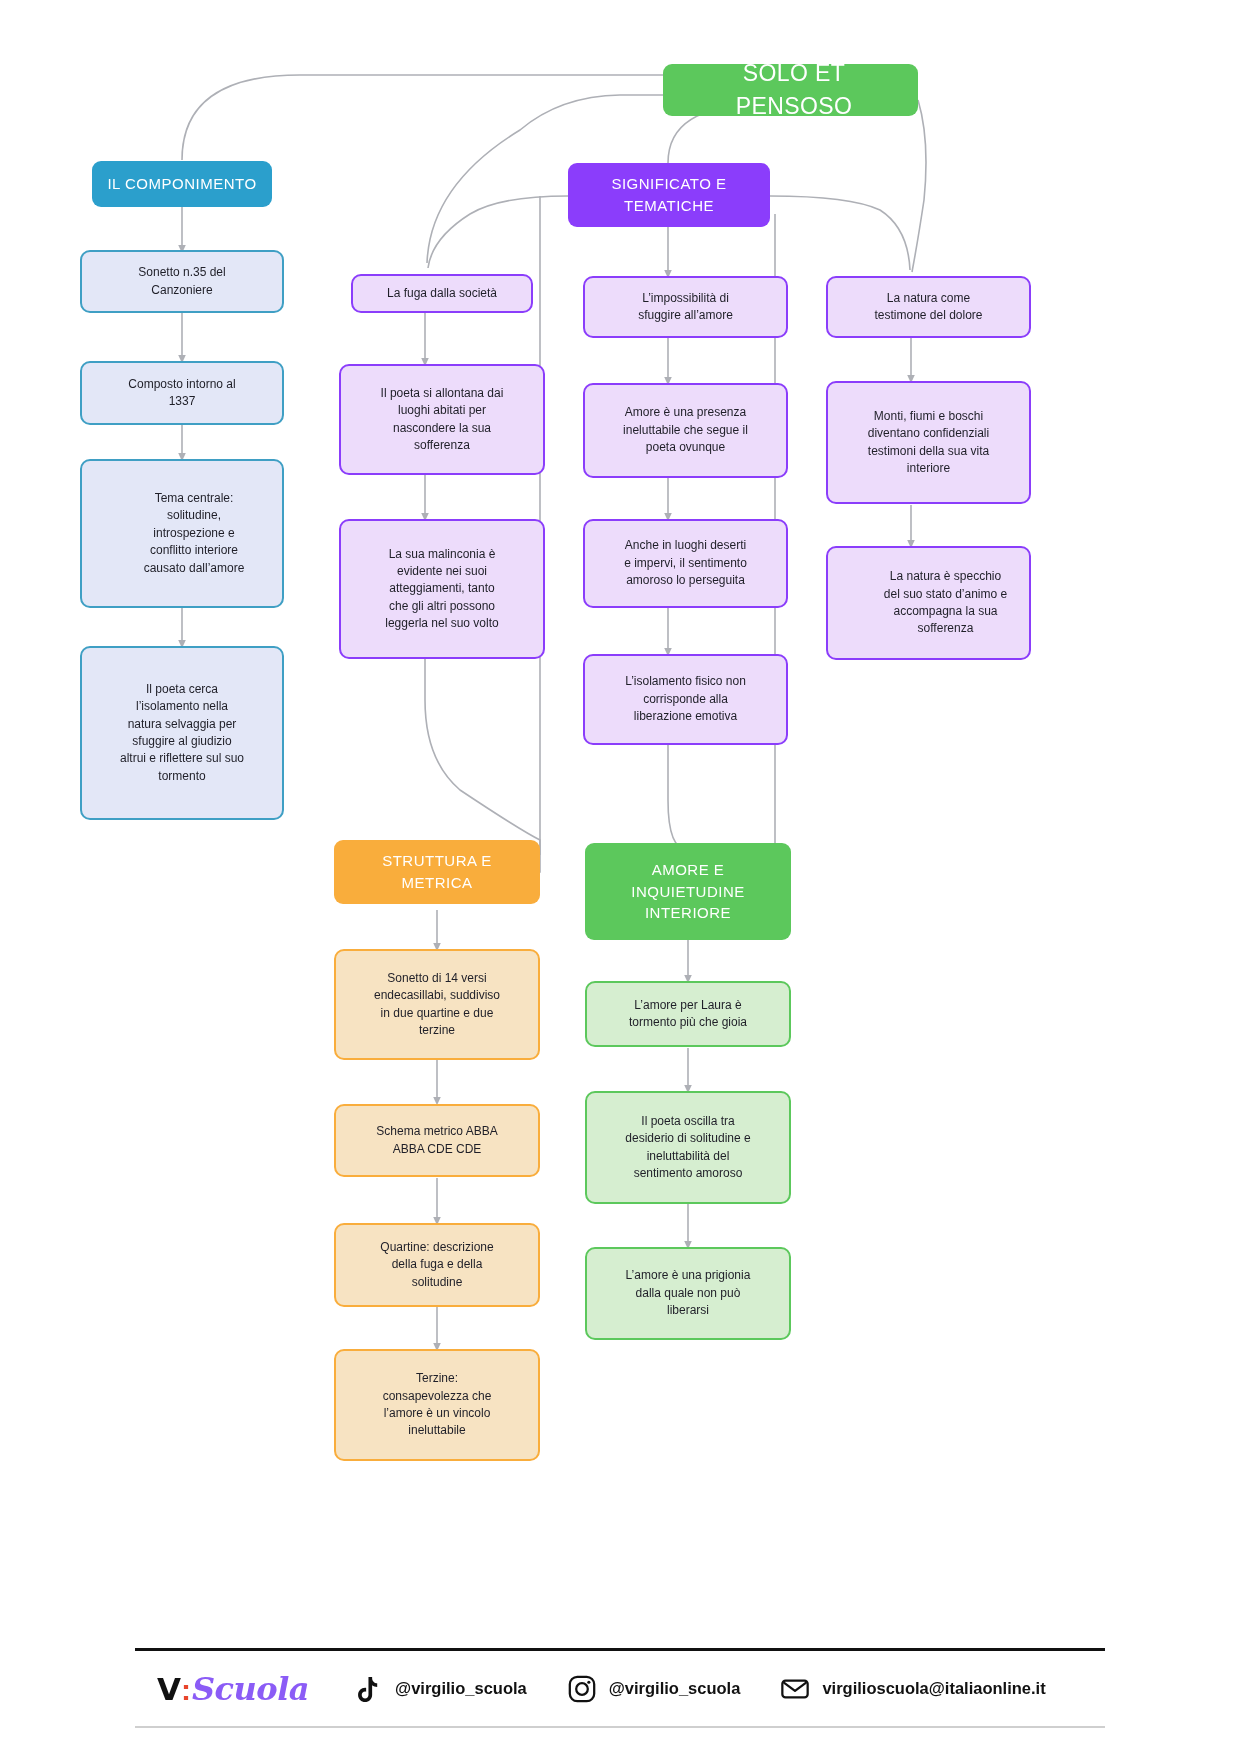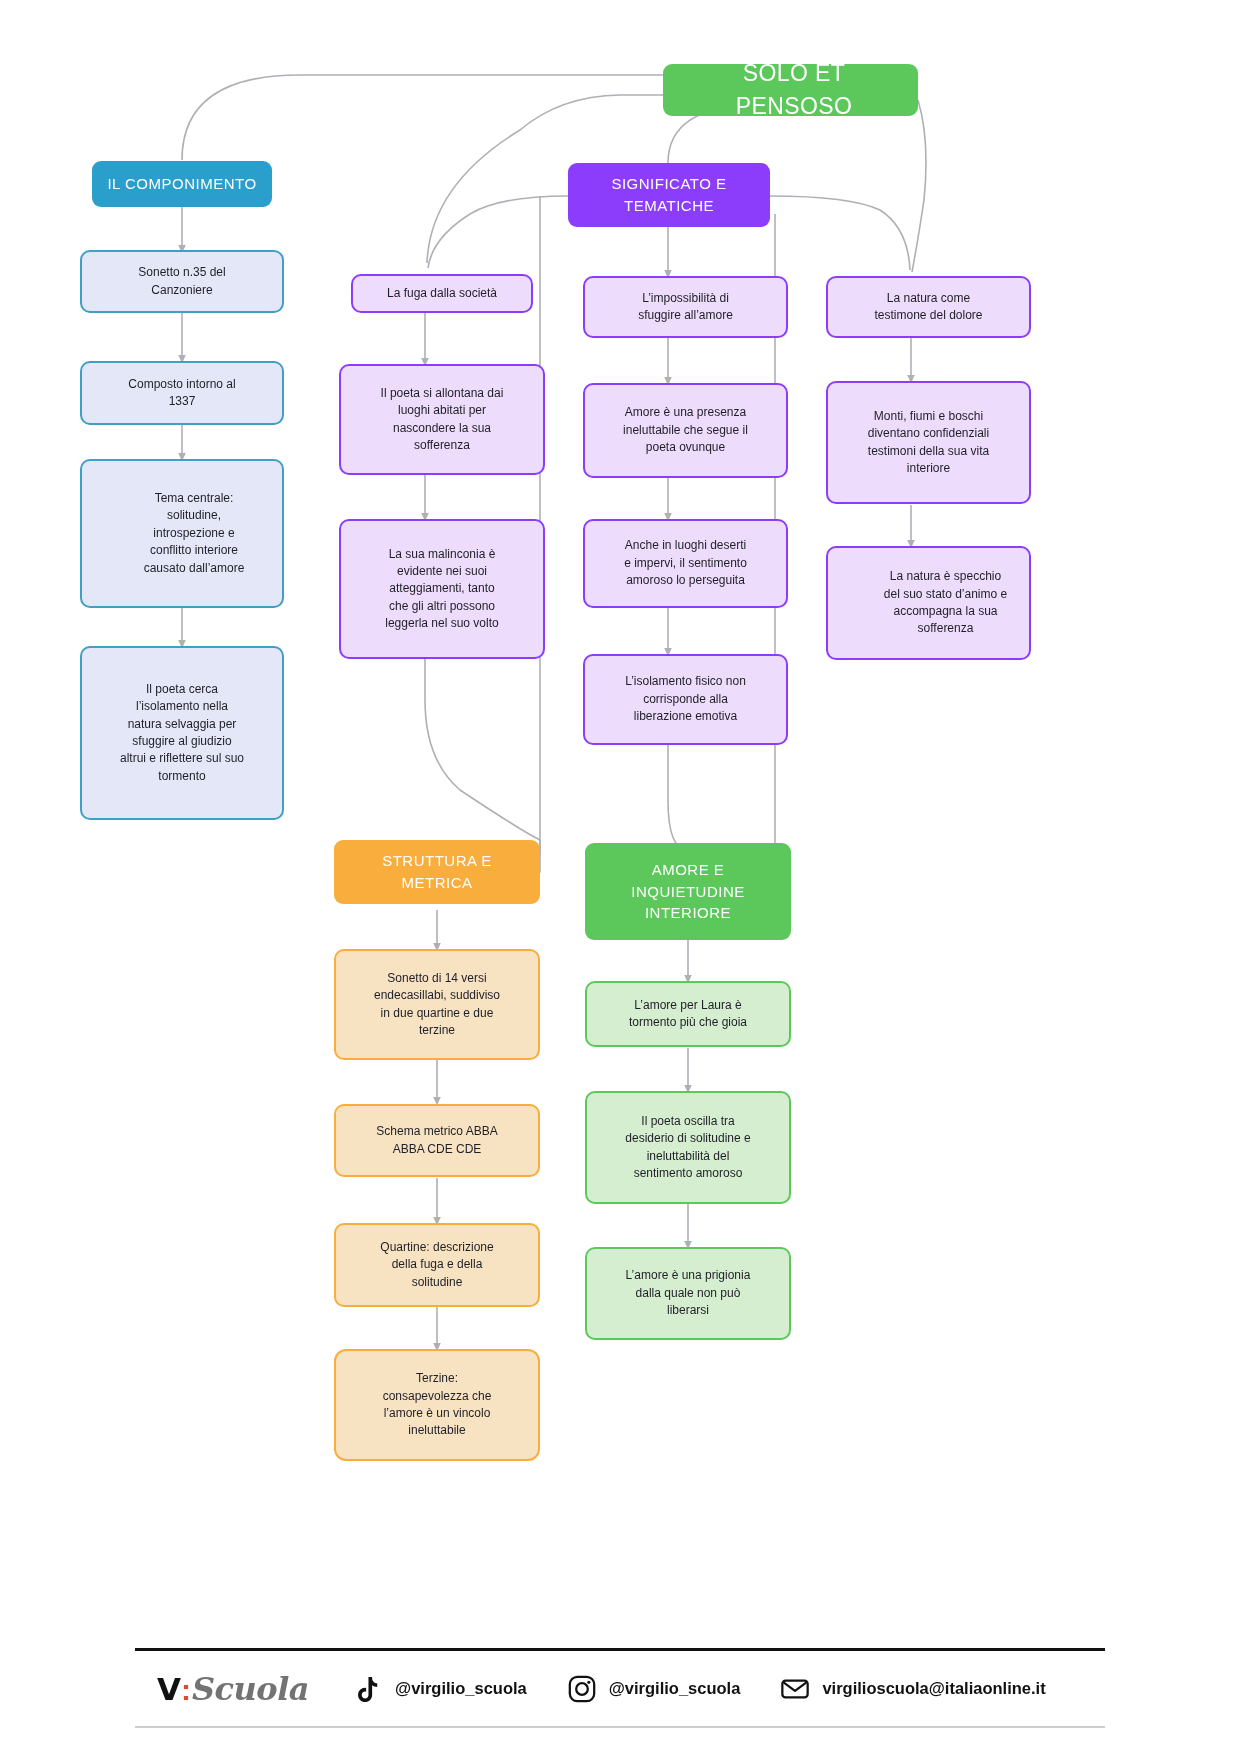--- a/index.html
+++ b/index.html
@@ -75,21 +75,21 @@
   }
   .brand .v {
     font-family: "DejaVu Sans", sans-serif;
     font-weight: bold; font-size: 31px; color: #111;
     letter-spacing: -1px;
   }
   .brand .colon { font-weight: bold; font-size: 30px; color: #e8452c; margin: 0 1px; }
   .brand .script {
     font-family: "DejaVu Serif", serif;
     font-style: italic; font-weight: bold;
-    font-size: 32px; color: #737373; letter-spacing: -.5px;
+    font-size: 32px; color: #8b5cf6; letter-spacing: -.5px;
   }
   .social { display: flex; align-items: center; margin-right: 40px; }
   .social .ico { width: 30px; height: 30px; margin-right: 12px; flex: 0 0 auto; }
   .social .handle {
     font-family: Liberation Sans, sans-serif;
     font-weight: bold; font-size: 16.5px; color: #111;
     white-space: nowrap;
   }
 </style>
 </head>
@@ -253,21 +253,21 @@
   </div>
   <div class="node card card-orange" style="left:334px; top:1104px; width:206px; height:73px;">
     <span class="txt">Schema metrico ABBA
 ABBA CDE CDE</span>
   </div>
   <div class="node card card-orange" style="left:334px; top:1223px; width:206px; height:84px;">
     <span class="txt">Quartine: descrizione
 della fuga e della
 solitudine</span>
   </div>
-  <div class="node card card-orange" style="left:334px; top:1349px; width:206px; height:112px;border-radius:12px;">
+  <div class="node card card-orange" style="left:334px; top:1349px; width:206px; height:112px;">
     <span class="txt">Terzine:
 consapevolezza che
 l’amore è un vincolo
 ineluttabile</span>
   </div>
 
   <div class="node hdr hdr-green" style="left:585px; top:843px; width:206px; height:97px;">
     <span class="txt">AMORE E
 INQUIETUDINE
 INTERIORE</span>

